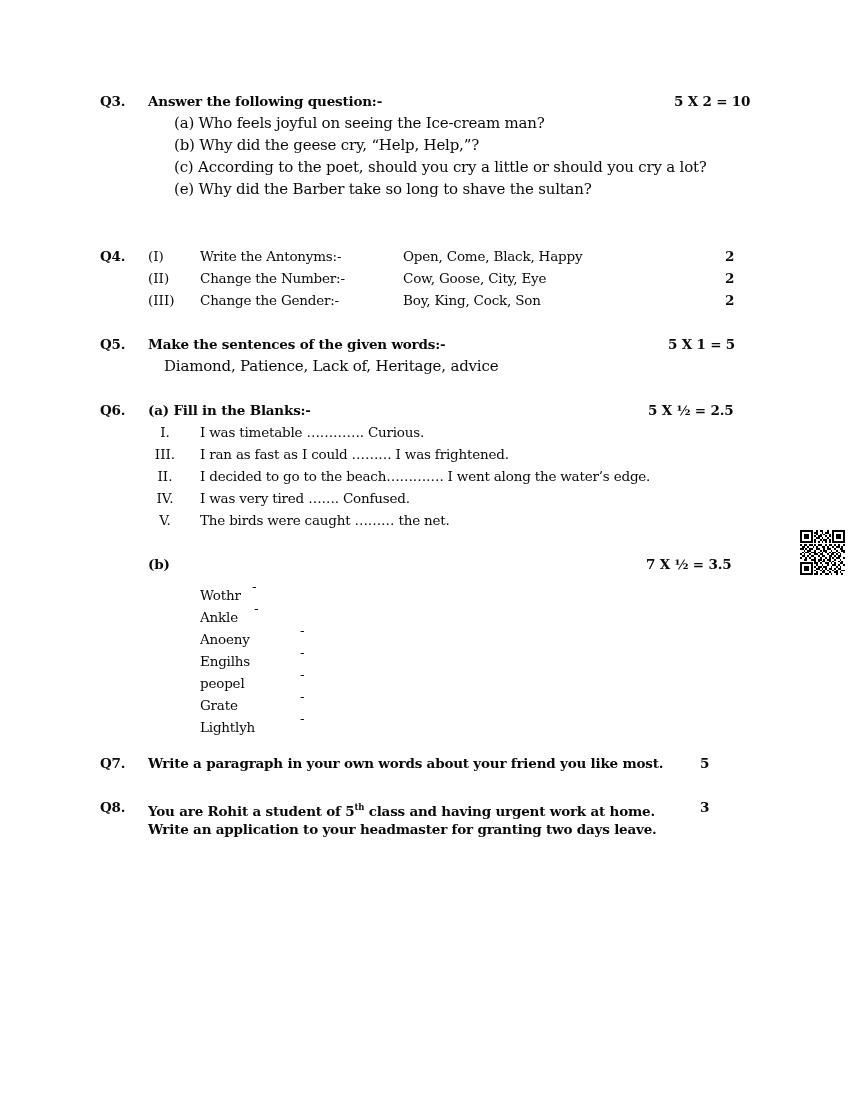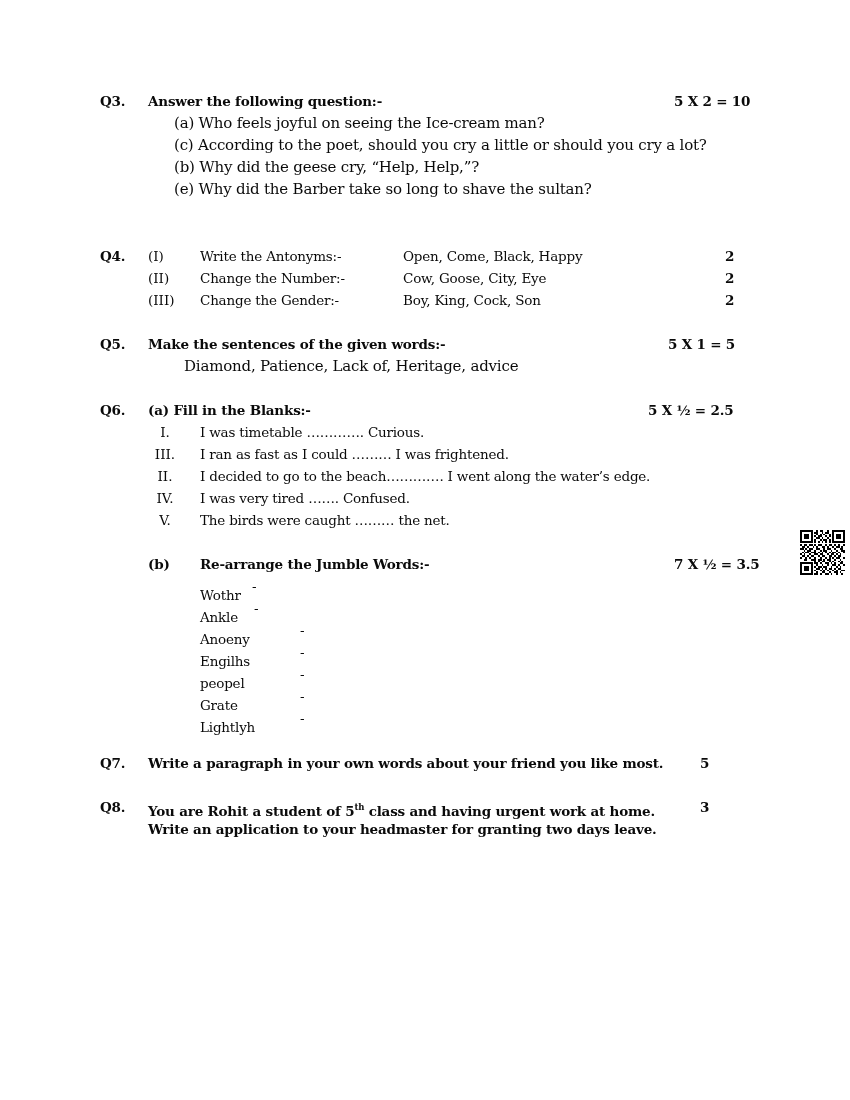--- a/index.html
+++ b/index.html
@@ -126,24 +126,24 @@
   <div class="qblock" style="top:90px;">
     <div class="row">
       <span class="qnum">Q3.</span>
       <span class="qtitle">Answer the following question:-</span>
       <span class="marks" style="left:674px;">5 X 2 = 10</span>
     </div>
     <div class="row">
       <span class="qtext">(a) Who feels joyful on seeing the Ice-cream man?</span>
     </div>
     <div class="row">
+      <span class="qtext">(b) Why did the geese cry, “Help, Help,”?</span>
+    </div>
+    <div class="row">
       <span class="qtext">(c) According to the poet, should you cry a little or should you cry a lot?</span>
-    </div>
-    <div class="row">
-      <span class="qtext">(b) Why did the geese cry, “Help, Help,”?</span>
     </div>
     <div class="row">
       <span class="qtext">(e) Why did the Barber take so long to shave the sultan?</span>
     </div>
   </div>
 
   <div class="qblock" style="top:245px;">
     <div class="row">
       <span class="qnum">Q4.</span>
       <span class="roman">(I)</span>
@@ -165,21 +165,21 @@
     </div>
   </div>
 
   <div class="qblock" style="top:333px;">
     <div class="row">
       <span class="qnum">Q5.</span>
       <span class="qtitle">Make the sentences of the given words:-</span>
       <span class="marks" style="left:668px;">5 X 1 = 5</span>
     </div>
     <div class="row">
-      <span class="qtext" style="left:160px;">Diamond,  Patience,  Lack of,  Heritage, advice</span>
+      <span class="qtext" style="left:140px;">Diamond,  Patience,  Lack of,  Heritage, advice</span>
     </div>
   </div>
 
   <div class="qblock" style="top:399px;">
     <div class="row">
       <span class="qnum">Q6.</span>
       <span class="qtitle">(a) Fill in the Blanks:-</span>
       <span class="marks" style="left:648px;">5 X ½ = 2.5</span>
     </div>
     <div class="row">
@@ -200,22 +200,21 @@
     </div>
     <div class="row">
       <span class="roman center">V.</span>
       <span class="coltext">The birds were caught ……… the net.</span>
     </div>
   </div>
 
   <div class="qblock" style="top:553px;">
     <div class="row">
       <span class="qtitle" style="left:148px;">(b)</span>
-      <span class="qtitle" style="left:200px;">Re-arrange the Jumble Words:-</span>
-      <span class="marks" style="left:674px;">7 X ½ = 3.5</span>
+      <span class="marks" style="left:646px;">7 X ½ = 3.5</span>
     </div>
     <div class="row">
       <span class="jword">Wothr</span>
       <span class="jdash" style="left:252px;">-</span>
     </div>
     <div class="row">
       <span class="jword">Ankle</span>
       <span class="jdash" style="left:254px;">-</span>
     </div>
     <div class="row">

